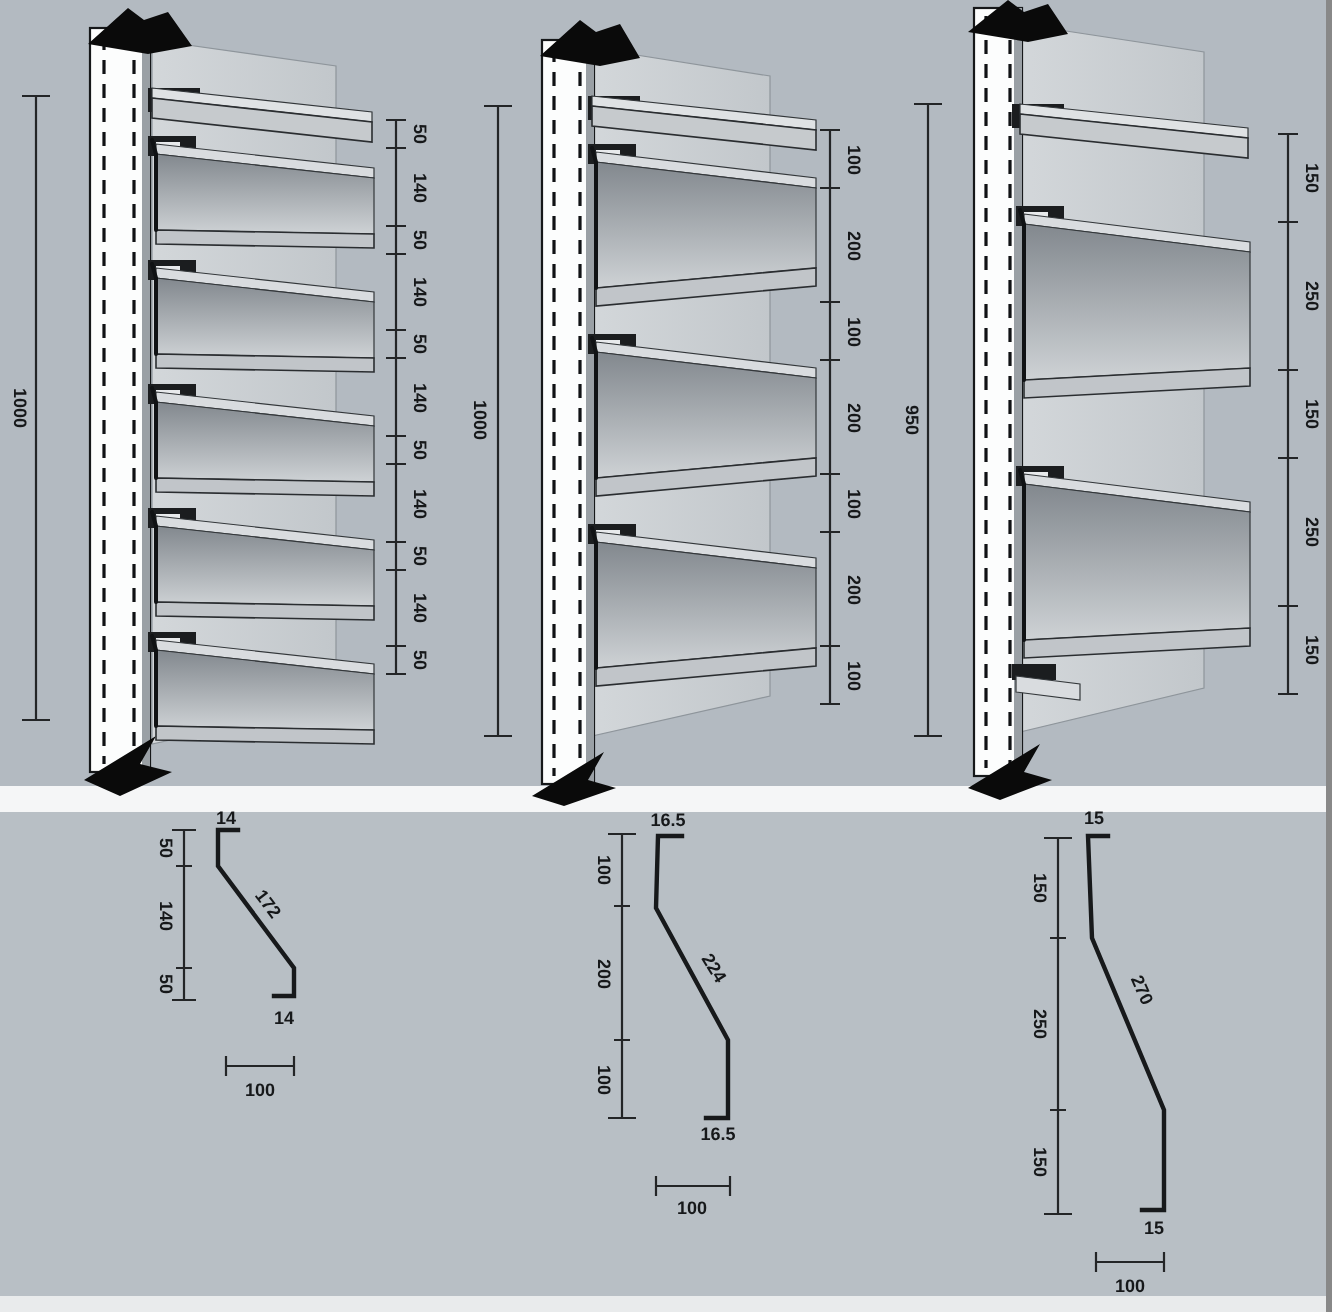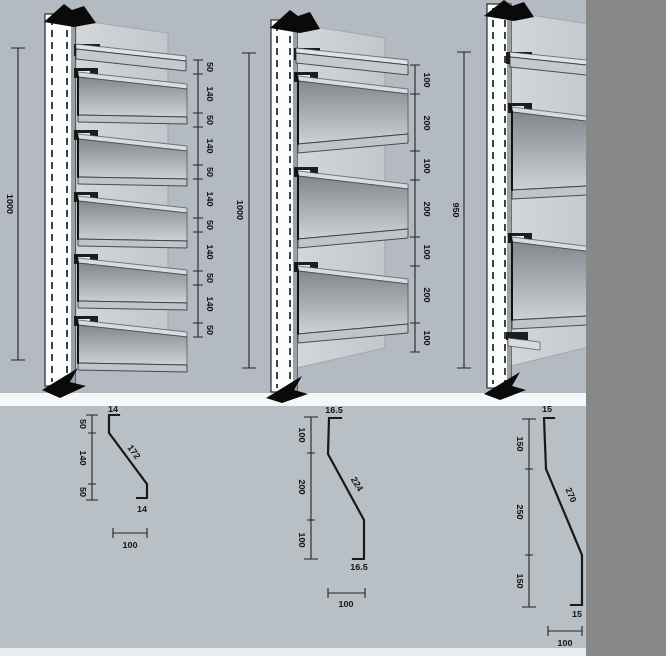--- a/index.html
+++ b/index.html
@@ -1,16 +1,16 @@
 <!DOCTYPE html>
 <html><head>
 <meta charset="utf-8">
 <style>
   html,body{margin:0;padding:0;background:#888;}
-  .stage{position:relative;width:586px;height:656px;overflow:hidden;background:#b3bac1;
+  .stage{position:relative;width:663px;height:656px;overflow:hidden;background:#b3bac1;
          font-family:"Liberation Sans", sans-serif;}
   svg{position:absolute;left:0;top:0;display:block;}
   text{font-family:"Liberation Sans", sans-serif;font-weight:bold;fill:#16181a;}
   .dim{font-size:9px;}
   .dimline{stroke:#232527;stroke-width:1.1;fill:none;}
   .profline{stroke:#17191b;stroke-width:2.2;fill:none;stroke-linecap:square;stroke-linejoin:miter;}
   .mull{fill:#fcfdfd;stroke:#16181a;stroke-width:1.1;}
   .dash{stroke:#101214;stroke-width:1.6;stroke-dasharray:7 5;fill:none;}
   .wall{fill:url(#gWall);stroke:#8e959b;stroke-width:0.6;}
   .strip{fill:#d9dcdf;stroke:#33373a;stroke-width:0.6;}

